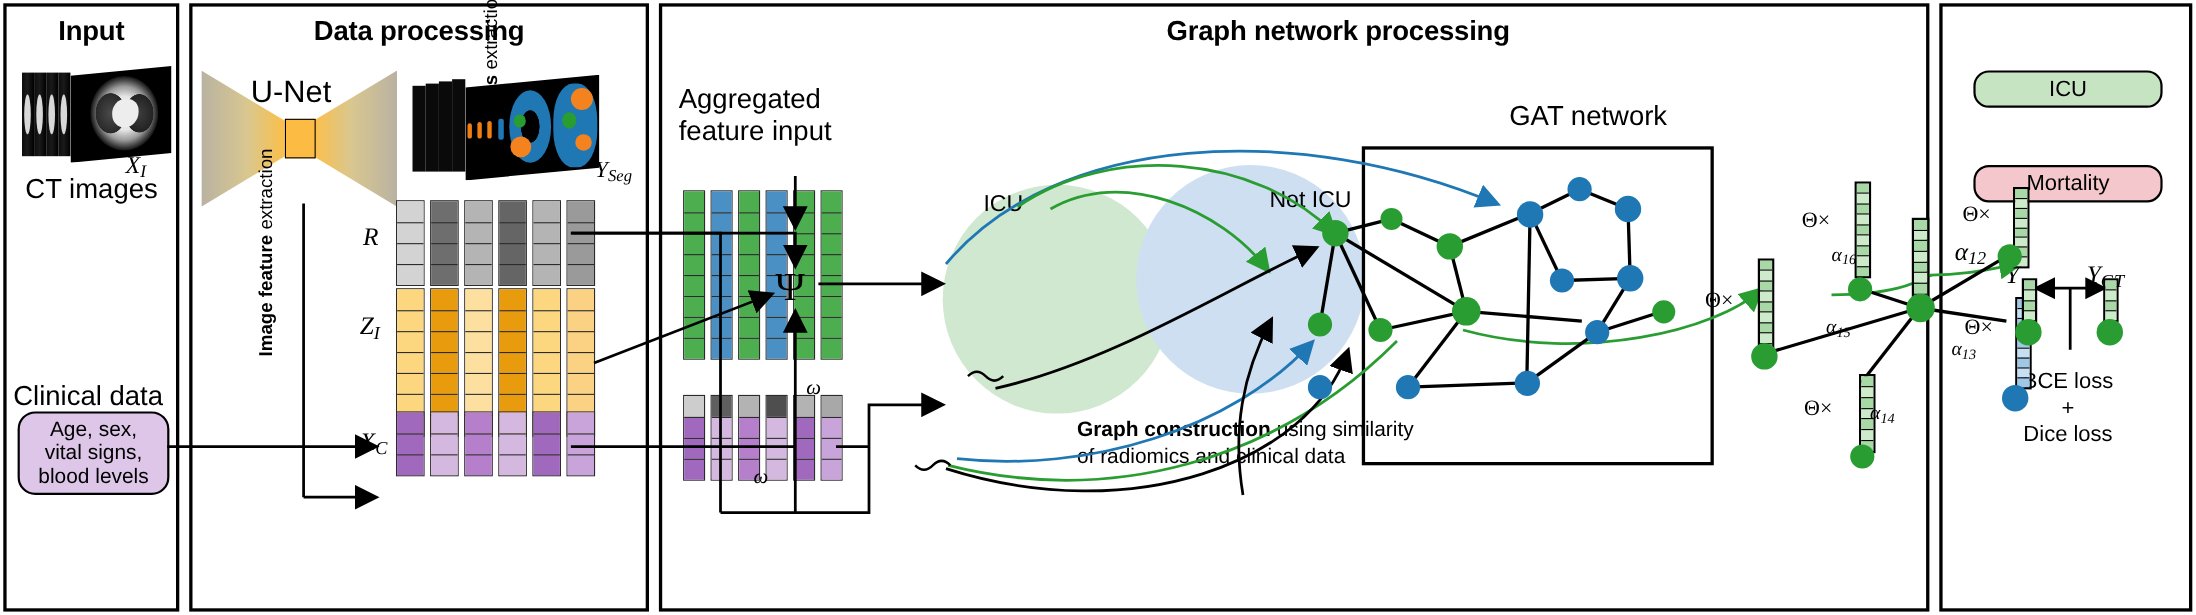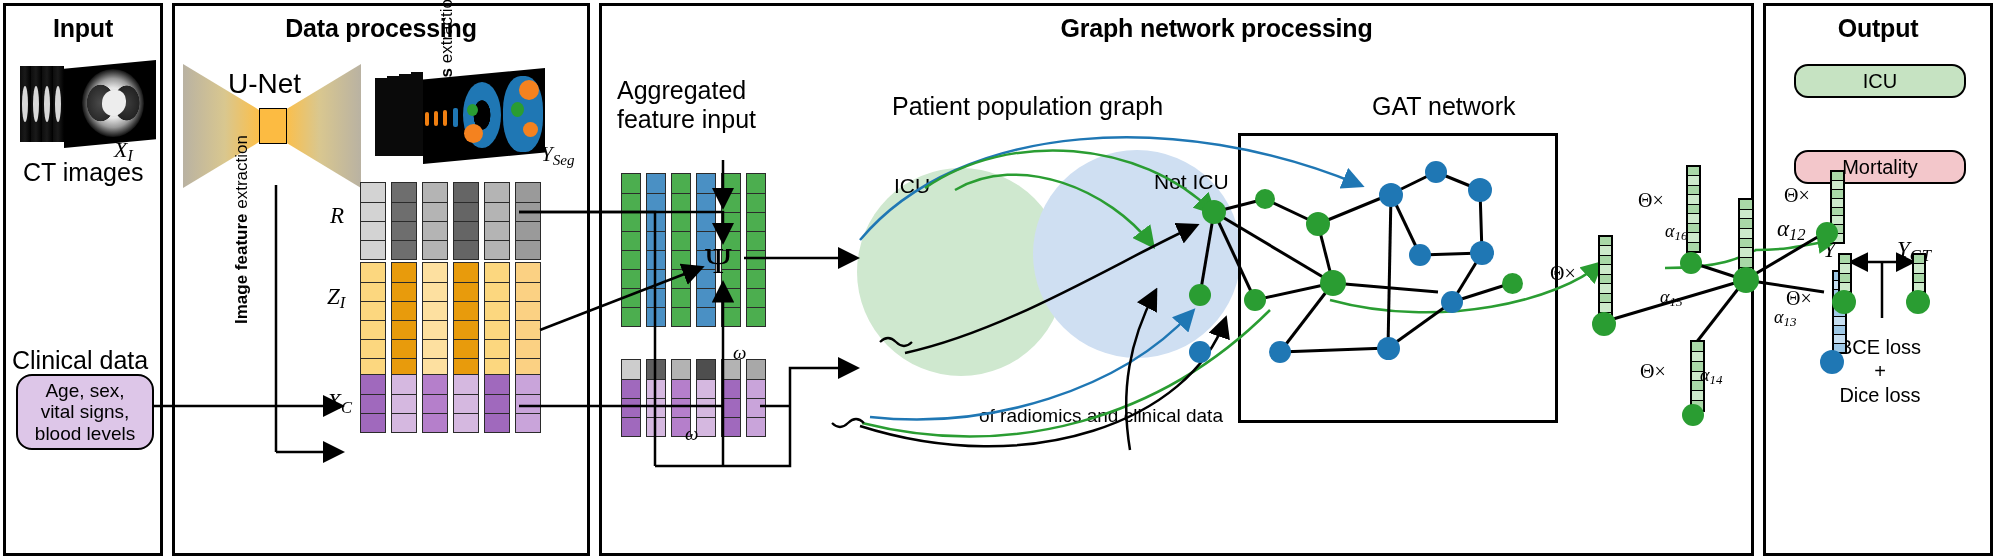--- a/index.html
+++ b/index.html
@@ -453,34 +453,36 @@
           <div class="cell" style="height: 19px; background: rgb(168, 168, 168);"></div>
           <div class="cell" style="height: 19px; background: rgb(201, 164, 218);"></div>
           <div class="cell" style="height: 19px; background: rgb(201, 164, 218);"></div>
           <div class="cell" style="height: 19px; background: rgb(201, 164, 218);"></div>
         </div>
       </div>
 
     <div class="lbl mathsym" style="left:131px; top:336px; font-size:19px; font-style:italic;">ω</div>
     <div class="lbl mathsym" style="left:83px;  top:417px; font-size:19px; font-style:italic;">ω</div>
 
-    <div class="lbl cap" style="left:290px; top:86px;">Patient population graph</div>
     <div class="blobg" style="left:255px; top:162px; width:208px; height:208px;"></div>
     <div class="blobb" style="left:431px; top:144px; width:208px; height:208px;"></div>
     <div class="lbl" style="left:292px; top:168px; font-size:21px;">ICU</div>
     <div class="lbl" style="left:552px; top:164px; font-size:21px;">Not ICU</div>
 
     <div class="lbl cap" style="left:770px; top:86px;">GAT network</div>
     <div class="gatbox" style="left:636px; top:127px; width:320px; height:290px;"></div>
 
+    <div class="lbl" style="left:377px; top:374px; font-size:19px;">
+      <span style="font-weight:bold;">Graph construction</span>
+      <span>using similarity</span>
+    </div>
     <div class="lbl" style="left:377px; top:399px; font-size:19px;">of radiomics and clinical data</div>
   </div>
 
   <div class="panel" id="p-out">
-    <div class="panel-title" style="top:8px;">Output</div>
 
     <div class="pill" style="left:28px; top:58px; width:172px; height:34px; background:#c6e3c2;">
       <span>ICU</span>
     </div>
     <div class="pill" style="left:28px; top:144px; width:172px; height:34px; background:#f3c7cb;border-radius:14px;">
       <span>Mortality</span>
     </div>
 
     <div class="lbl serif-it" style="left:57px; top:231px; font-size:23px;">Y</div>
     <div class="lbl serif-it" style="left:131px; top:231px; font-size:23px;">

